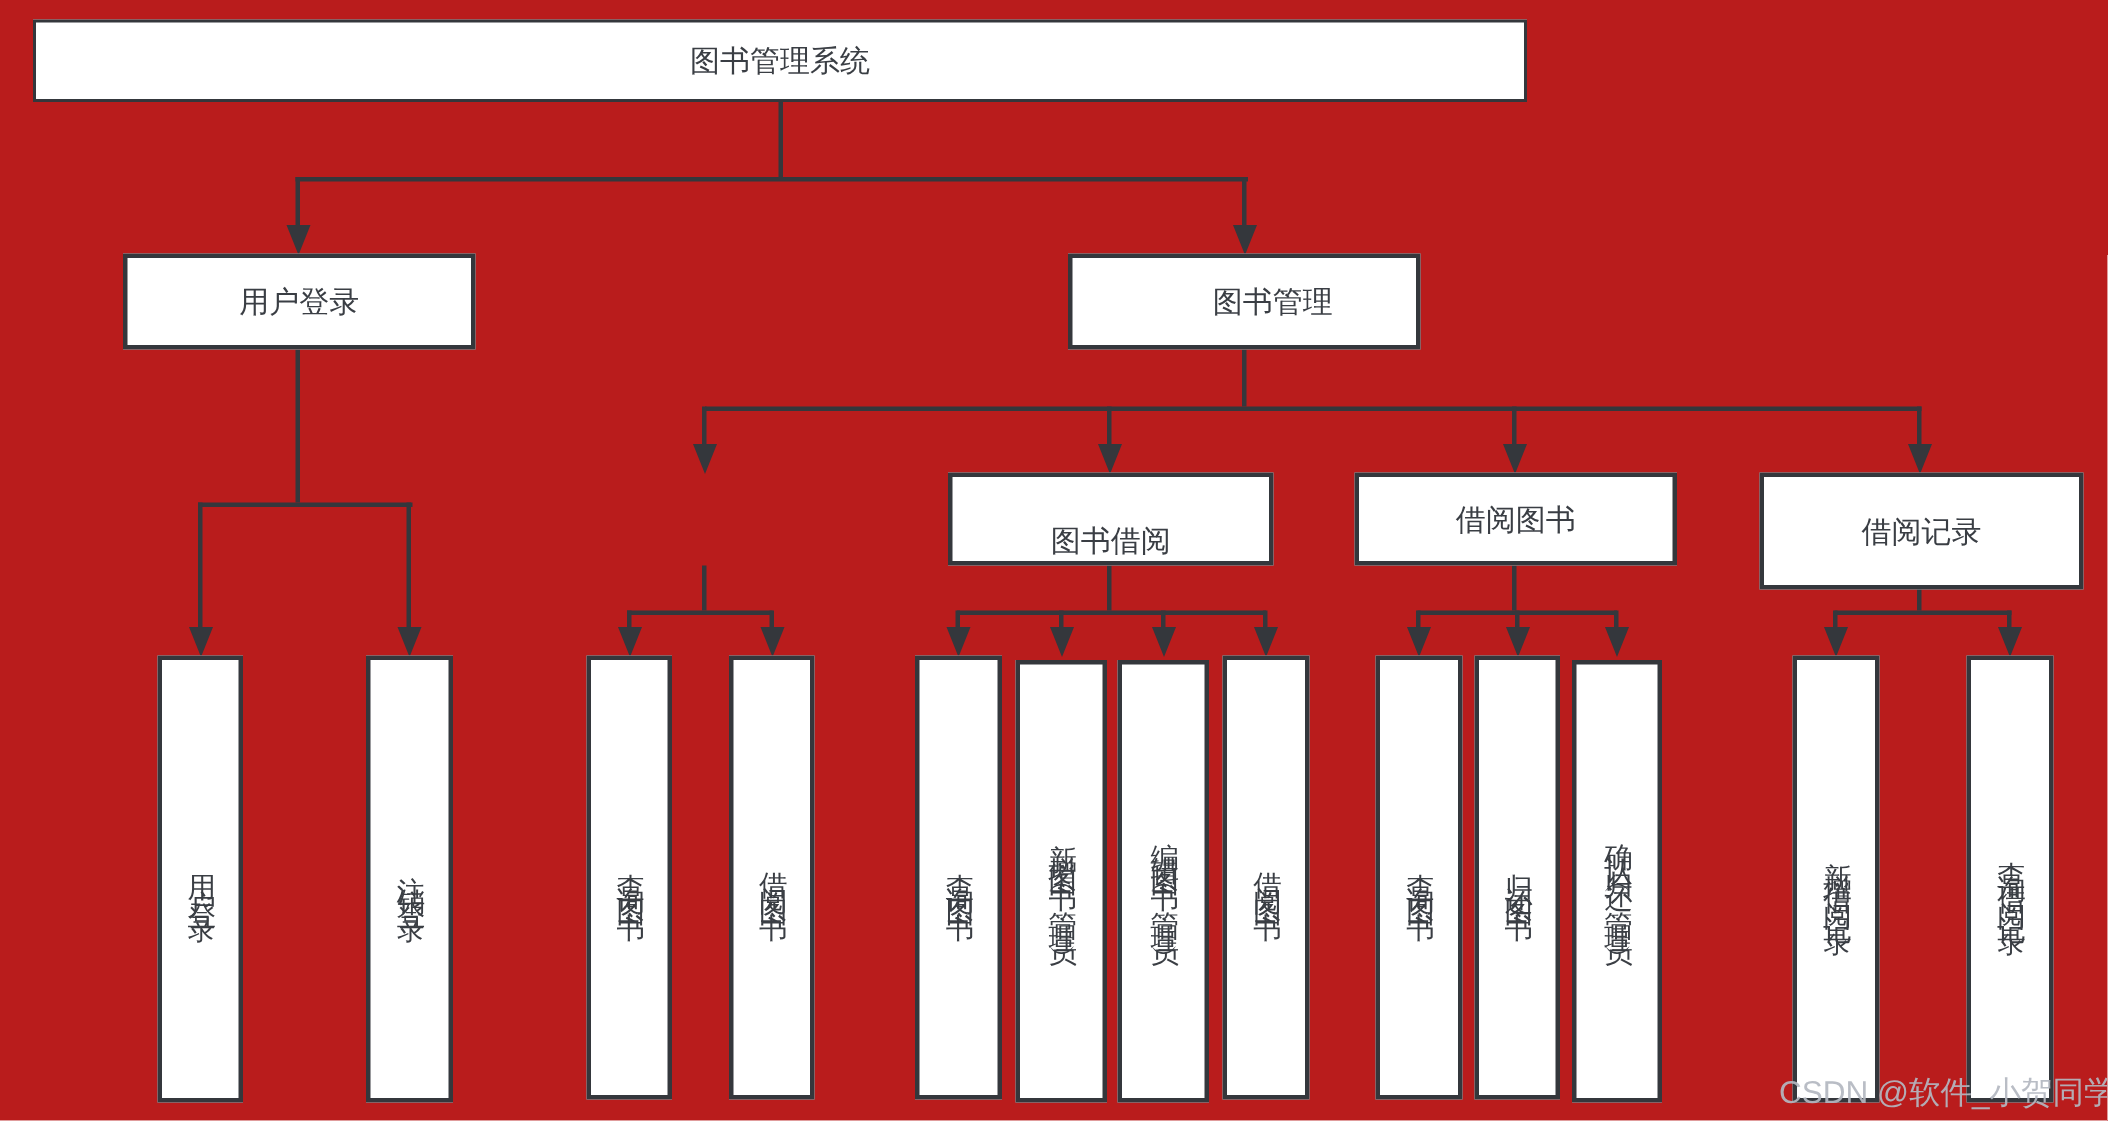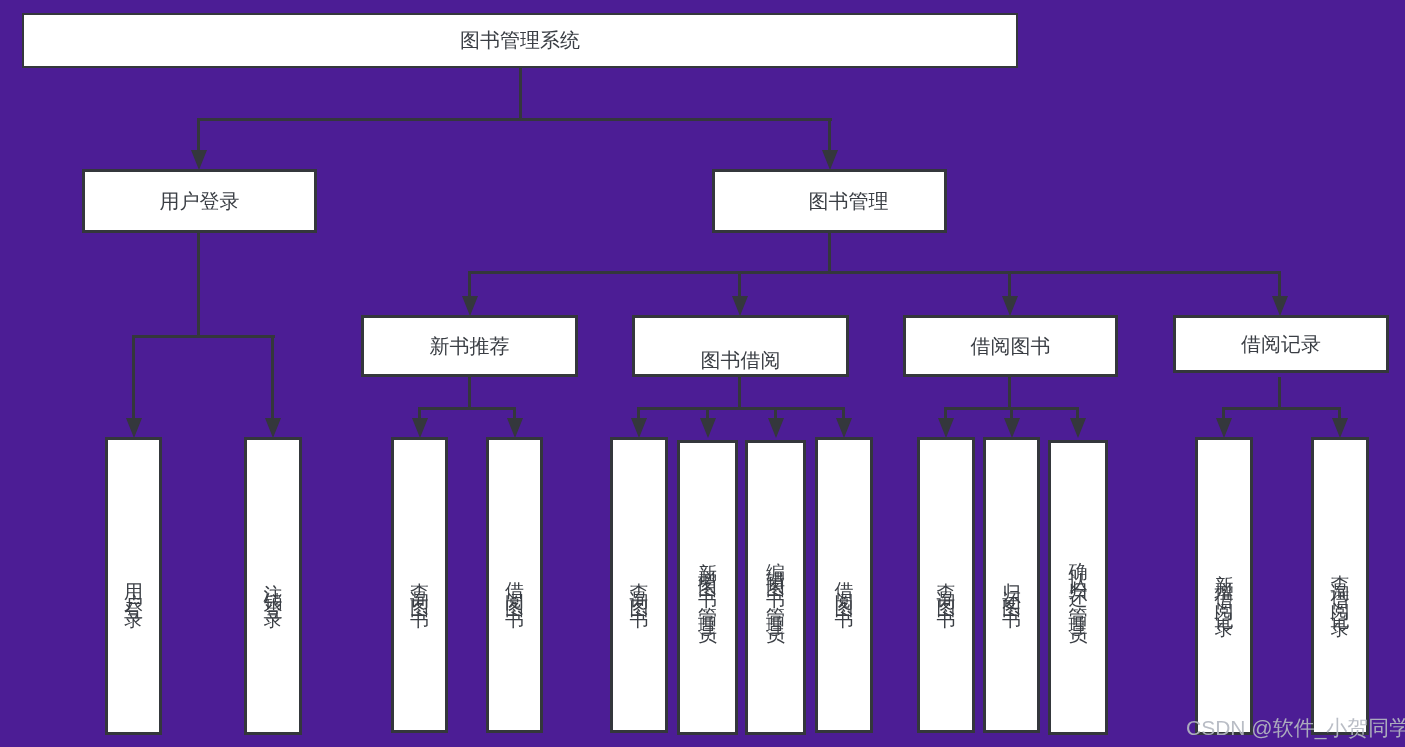--- a/index.html
+++ b/index.html
@@ -1,17 +1,17 @@
 <!DOCTYPE html>
 <html><head>
 <meta charset="utf-8">
 <style>
   html,body{margin:0;padding:0;background:#fff;}
   .canvas{
-    position:relative;width:1405px;height:747px;background:#4c1d95;overflow:hidden;
+    position:relative;width:1405px;height:747px;background:#b91c1c;overflow:hidden;
     font-family:"Liberation Sans","DejaVu Sans",sans-serif;color:#3a3e44;
   }
   .box{
     position:absolute;box-sizing:border-box;background:#ffffff;
     border:3px solid #34373c;display:flex;align-items:center;justify-content:center;
     font-size:20px;color:#3a3e44;z-index:2;
   }
   .root{border-width:2px;font-size:20px;}
   .vbox span{
     writing-mode:vertical-rl;text-orientation:mixed;
@@ -67,30 +67,27 @@
 
   <div class="vline" style="left:468px;top:271px;height:27px;"></div>
   <div class="arrowhead" style="left:462px;top:296px;"></div>
   <div class="vline" style="left:738px;top:271px;height:27px;"></div>
   <div class="arrowhead" style="left:732px;top:296px;"></div>
   <div class="vline" style="left:1008px;top:271px;height:27px;"></div>
   <div class="arrowhead" style="left:1002px;top:296px;"></div>
   <div class="vline" style="left:1278px;top:271px;height:27px;"></div>
   <div class="arrowhead" style="left:1272px;top:296px;"></div>
 
-  <div class="box" style="left:361px;top:315px;width:217px;height:62px;">
-    <span>新书推荐</span>
-  </div>
   <div class="box" style="left:632px;top:315px;width:217px;height:62px;align-items:flex-end;">
     <span>图书借阅</span>
   </div>
   <div class="box" style="left:903px;top:315px;width:215px;height:62px;">
     <span>借阅图书</span>
   </div>
-  <div class="box" style="left:1173px;top:315px;width:216px;height:58px;">
+  <div class="box" style="left:1173px;top:315px;width:216px;height:78px;">
     <span>借阅记录</span>
   </div>
 
   <div class="vline" style="left:468px;top:377px;height:30px;"></div>
   <div class="hline" style="left:418px;top:407px;width:97px;"></div>
   <div class="vline" style="left:418px;top:407px;height:14px;"></div>
   <div class="arrowhead" style="left:412px;top:418px;"></div>
   <div class="vline" style="left:513px;top:407px;height:14px;"></div>
   <div class="arrowhead" style="left:507px;top:418px;"></div>
 

